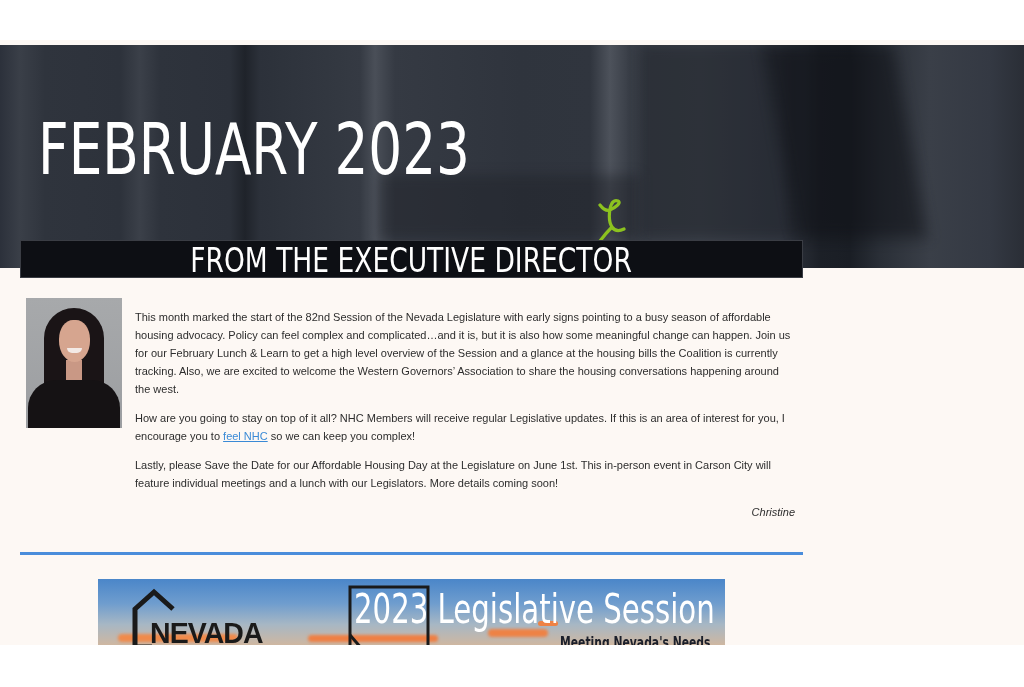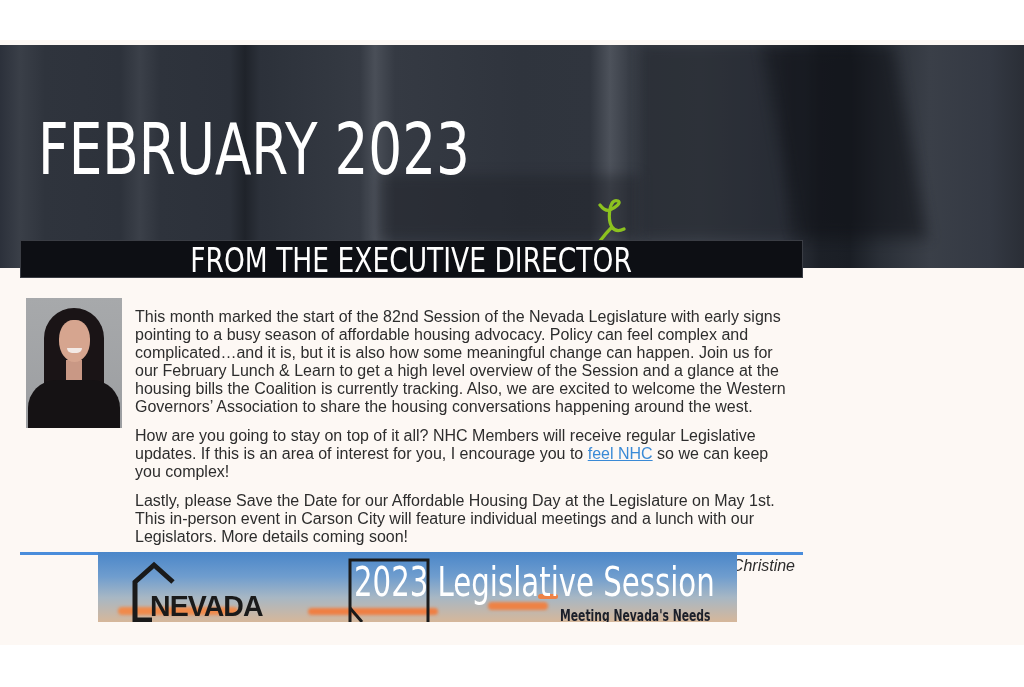--- a/index.html
+++ b/index.html
@@ -47,33 +47,32 @@
     background: linear-gradient(180deg, #a7a9ab 0%, #9c9ea1 100%);
     overflow: hidden;
   }
   .portrait .hair { position: absolute; left: 18px; top: 10px; width: 60px; height: 100px; background: #1a1416; border-radius: 30px 30px 10px 10px; }
   .portrait .face { position: absolute; left: 33px; top: 22px; width: 31px; height: 42px; background: #d6a58f; border-radius: 45% 45% 50% 50%; }
   .portrait .smile { position: absolute; left: 41px; top: 50px; width: 15px; height: 5px; background: #f3eae6; border-radius: 0 0 8px 8px; }
   .portrait .body { position: absolute; left: 2px; top: 82px; width: 92px; height: 60px; background: #151214; border-radius: 28px 28px 0 0; }
   .portrait .neck { position: absolute; left: 40px; top: 62px; width: 16px; height: 24px; background: #c99885; }
   .article {
     position: absolute; left: 135px; top: 268px; width: 660px;
-    font-family: "Liberation Sans", sans-serif; font-size: 16px; line-height: 18px; color: #2d2d2d;
+    font-family: "Liberation Sans", sans-serif; font-size: 11px; line-height: 18px; color: #2d2d2d;
   }
   .article p { margin: 0 0 11px 0; }
   .article a { color: #3a8ad6; text-decoration: underline; }
   .article .sig { font-style: italic; text-align: right; }
   .divider {
     position: absolute; left: 20px; top: 512px; width: 783px; height: 3px; background: #4a8ddb;
   }
   .banner {
-    position: absolute; left: 98px; top: 512px; width: 627px; height: 70px;
+    position: absolute; left: 98px; top: 539px; width: 627px; height: 70px;
     background: linear-gradient(180deg, #4a86c9 0%, #6f9dce 35%, #a7b7c4 65%, #d6b79a 100%);
     overflow: hidden;
-    padding-left: 12px;
   }
   .banner .cloud1 { position: absolute; left: 20px; top: 55px; width: 120px; height: 8px; background: #f08a4b; border-radius: 6px; filter: blur(1.5px); }
   .banner .cloud2 { position: absolute; left: 210px; top: 56px; width: 130px; height: 7px; background: #ef7f43; border-radius: 6px; filter: blur(1.5px); }
   .banner .cloud3 { position: absolute; left: 390px; top: 50px; width: 60px; height: 8px; background: #ee8245; border-radius: 6px; filter: blur(1.5px); }
   .banner .cloud4 { position: absolute; left: 440px; top: 42px; width: 20px; height: 5px; background: #ee8245; border-radius: 4px; }
   .banner .house {
     position: absolute; left: 32px; top: 8px; width: 48px; height: 62px;
   }
   .banner .logo-text {
     position: absolute; left: 52px; top: 38px; color: #1a1a1a;
@@ -117,21 +116,21 @@
     <div class="hair"></div>
     <div class="neck"></div>
     <div class="body"></div>
     <div class="face"></div>
     <div class="smile"></div>
   </div>
 
   <div class="article">
     <p>This month marked the start of the 82nd Session of the Nevada Legislature with early signs pointing to a busy season of affordable housing advocacy. Policy can feel complex and complicated…and it is, but it is also how some meaningful change can happen. Join us for our February Lunch &amp; Learn to get a high level overview of the Session and a glance at the housing bills the Coalition is currently tracking. Also, we are excited to welcome the Western Governors’ Association to share the housing conversations happening around the west.</p>
     <p><span>How are you going to stay on top of it all? NHC Members will receive regular Legislative updates. If this is an area of interest for you, I encourage you to </span><a href="#">feel NHC</a><span> so we can keep you complex!</span></p>
-    <p>Lastly, please Save the Date for our Affordable Housing Day at the Legislature on May 1st. This in-person event in Carson City will feature individual meetings and a lunch with our Legislators. More details coming soon!</p>
+    <p>Lastly, please Save the Date for our Affordable Housing Day at the Legislature on June 1st. This in-person event in Carson City will feature individual meetings and a lunch with our Legislators. More details coming soon!</p>
     <p class="sig">Christine</p>
   </div>
 
   <div class="divider"></div>
 
   <div class="banner">
     <div class="cloud1"></div>
     <div class="cloud2"></div>
     <div class="cloud3"></div>
     <div class="cloud4"></div>

